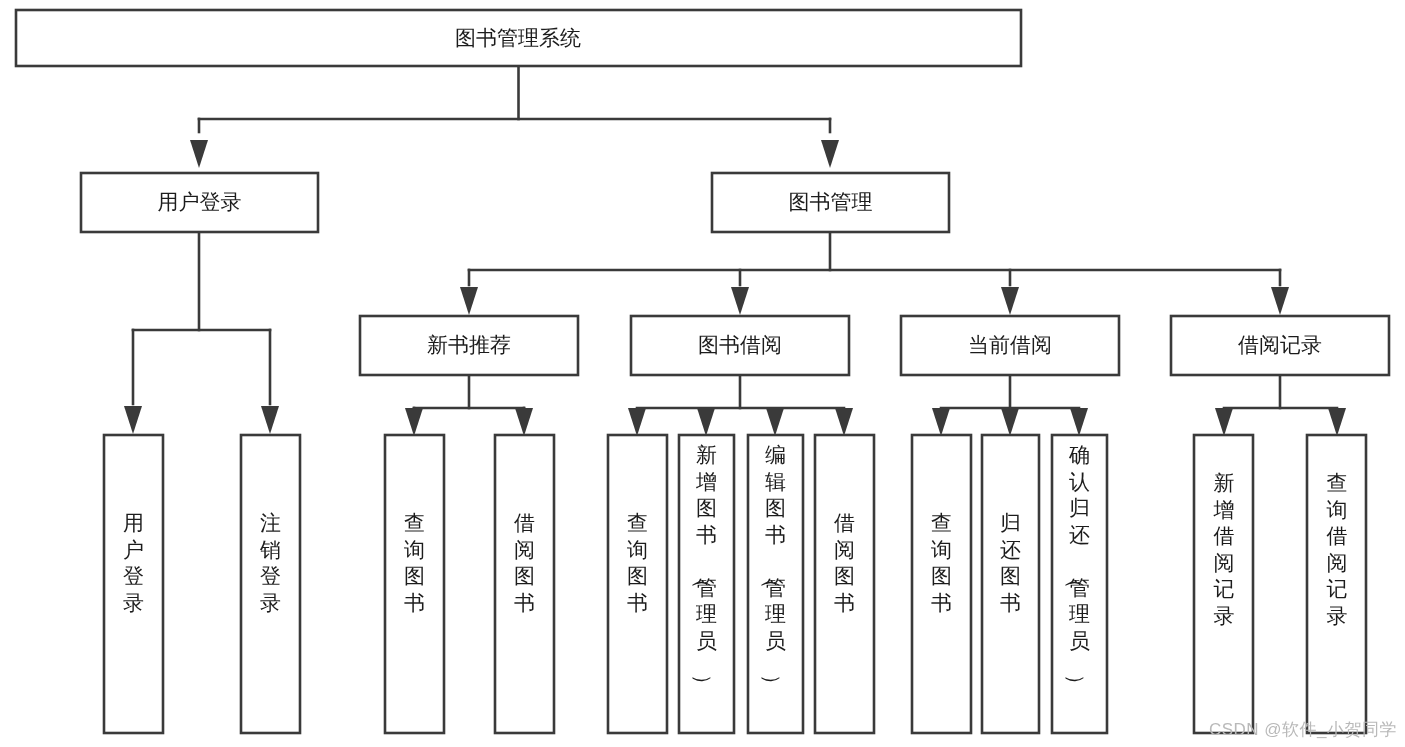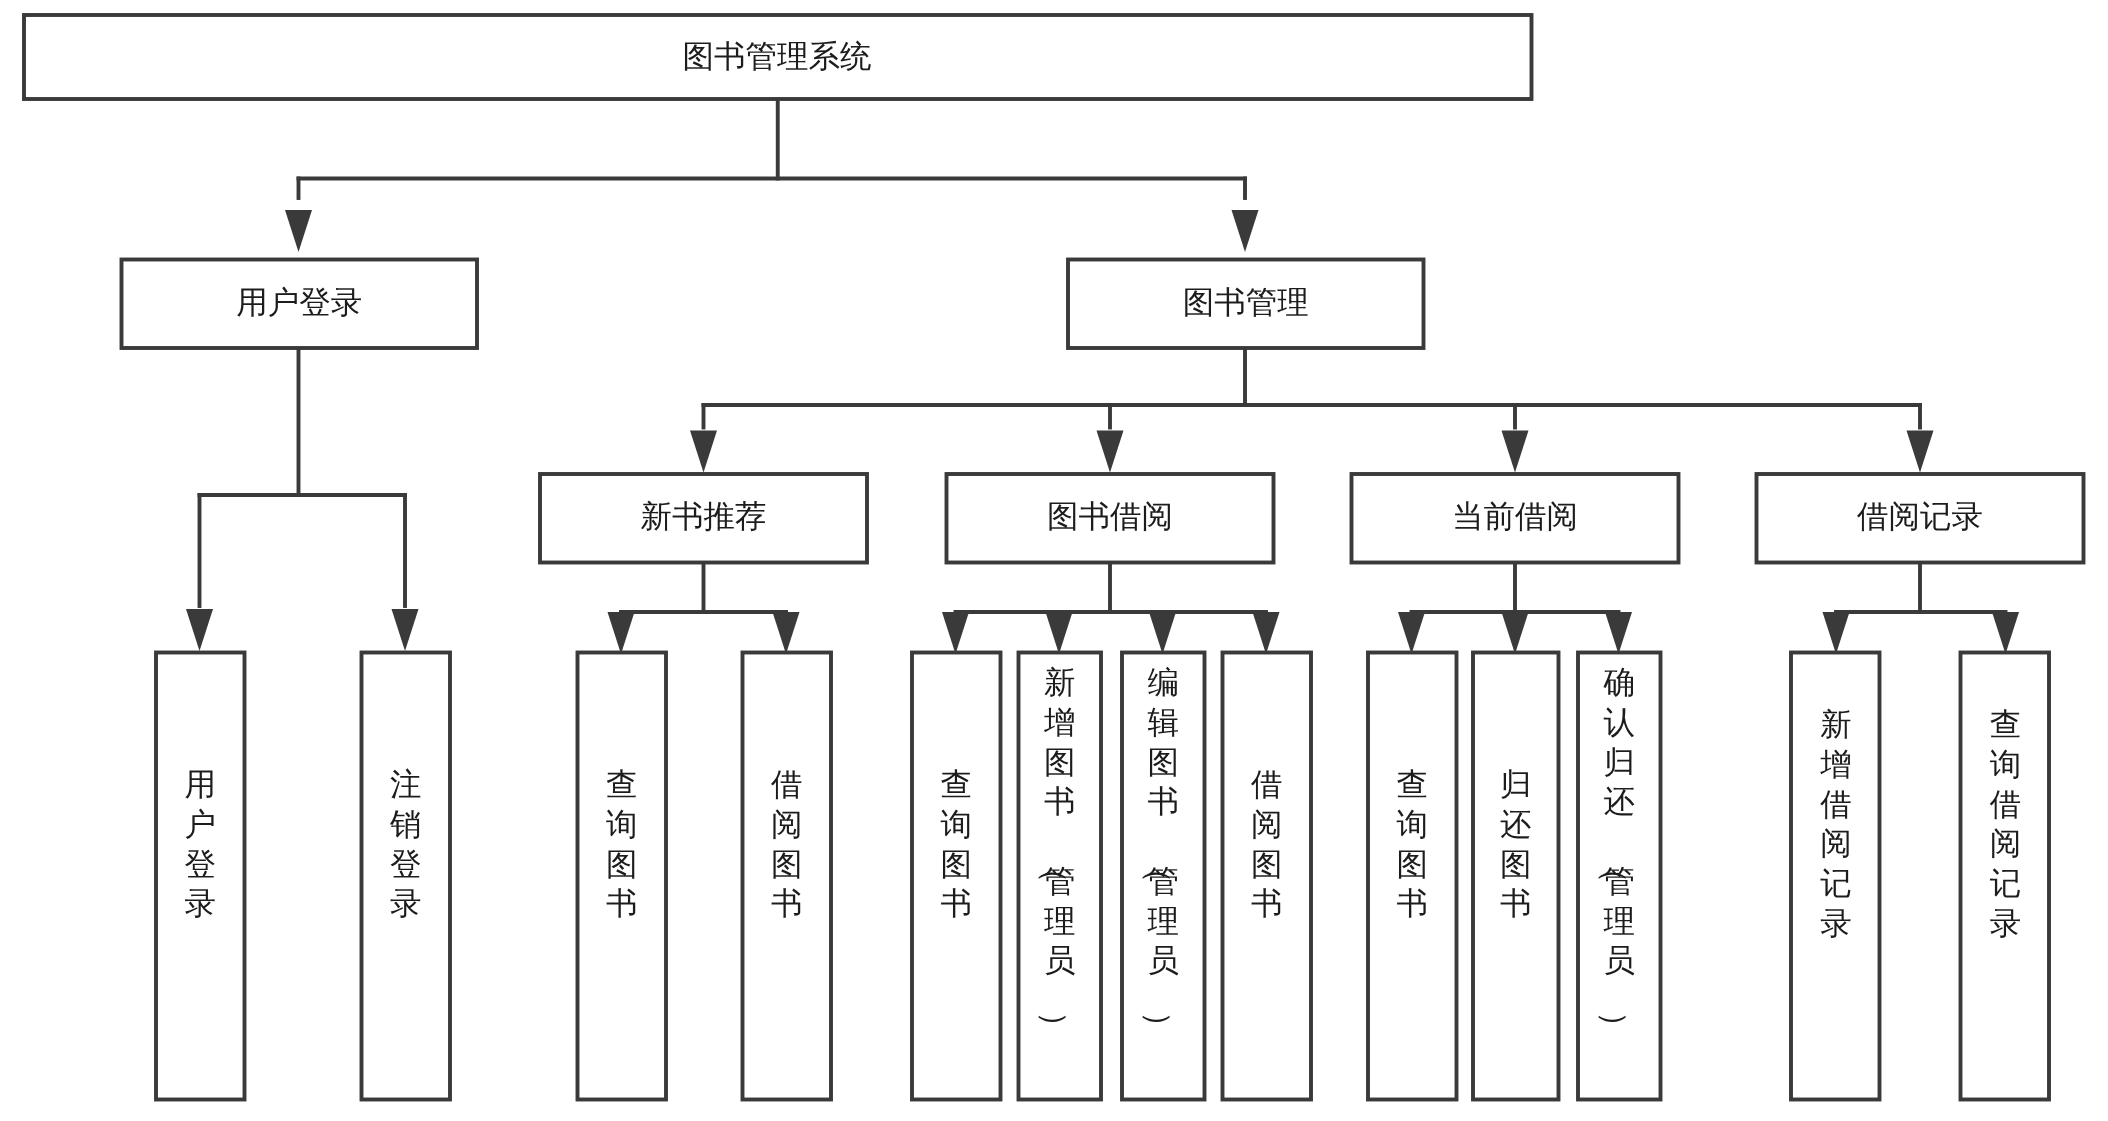--- a/index.html
+++ b/index.html
@@ -233,14 +233,15 @@
       <text class="node-label-v" x="1224" y="490"><tspan x="1224" y="490">新</tspan><tspan x="1224" y="516.5">增</tspan><tspan x="1224" y="543">借</tspan><tspan x="1224" y="569.5">阅</tspan><tspan x="1224" y="596">记</tspan><tspan x="1224" y="622.5">录</tspan></text>
     </g>
 
     <g>
       <rect class="node-box" x="1307" y="435" width="59" height="298"></rect>
       <text class="node-label-v" x="1337" y="490"><tspan x="1337" y="490">查</tspan><tspan x="1337" y="516.5">询</tspan><tspan x="1337" y="543">借</tspan><tspan x="1337" y="569.5">阅</tspan><tspan x="1337" y="596">记</tspan><tspan x="1337" y="622.5">录</tspan></text>
     </g>
 
   </svg>
 
+  <div class="watermark-text">CSDN @软件_小贺同学</div>
 
 </div>
 
 </body></html>

